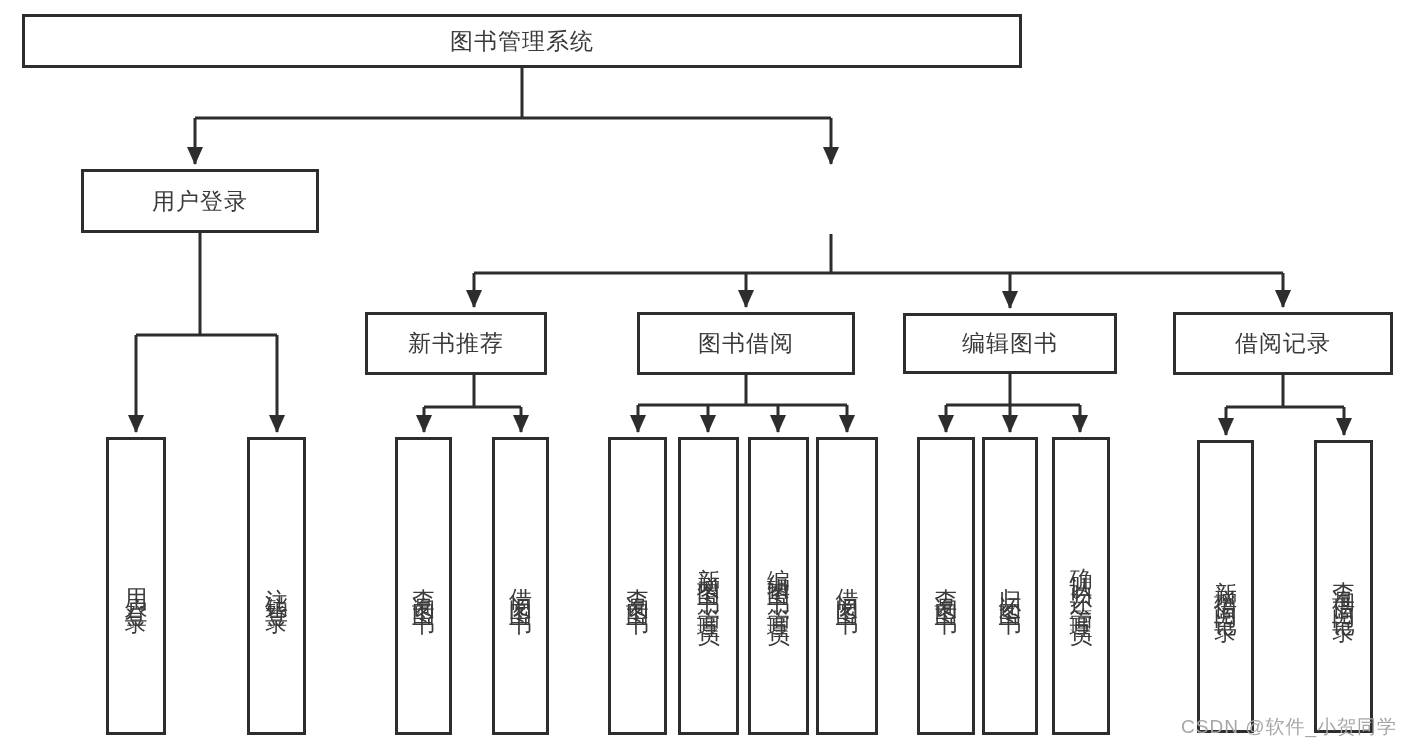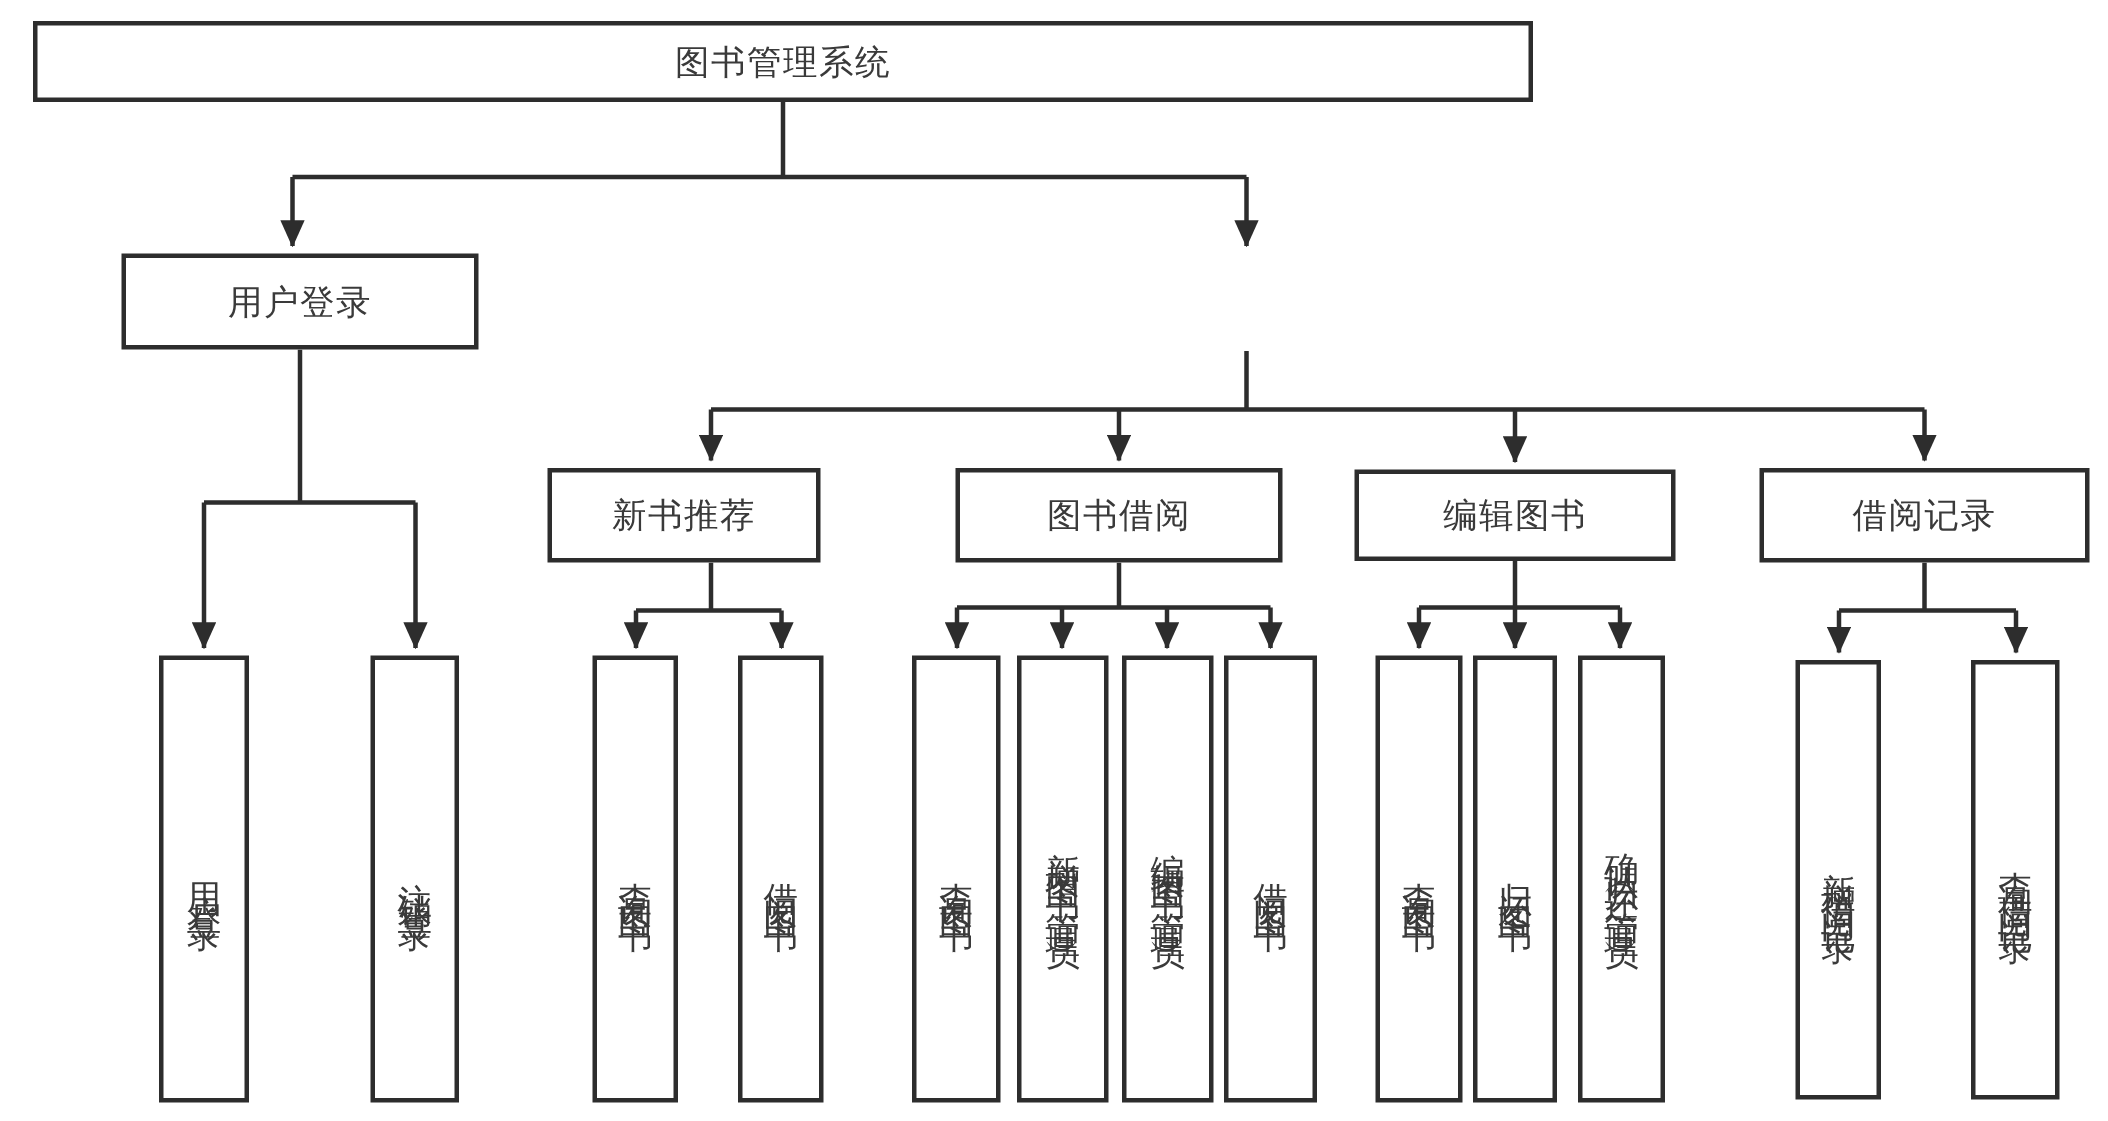--- a/index.html
+++ b/index.html
@@ -117,13 +117,14 @@
     <span>确认归还（管理员）</span>
   </div>
 
   <div class="node leaf" style="left:1197px;top:440px;width:57px;height:293px;">
     <span>新增借阅记录</span>
   </div>
   <div class="node leaf" style="left:1314px;top:440px;width:59px;height:293px;">
     <span>查询借阅记录</span>
   </div>
 
+  <div class="watermark">CSDN @软件_小贺同学</div>
 </div>
 
 </body></html>

